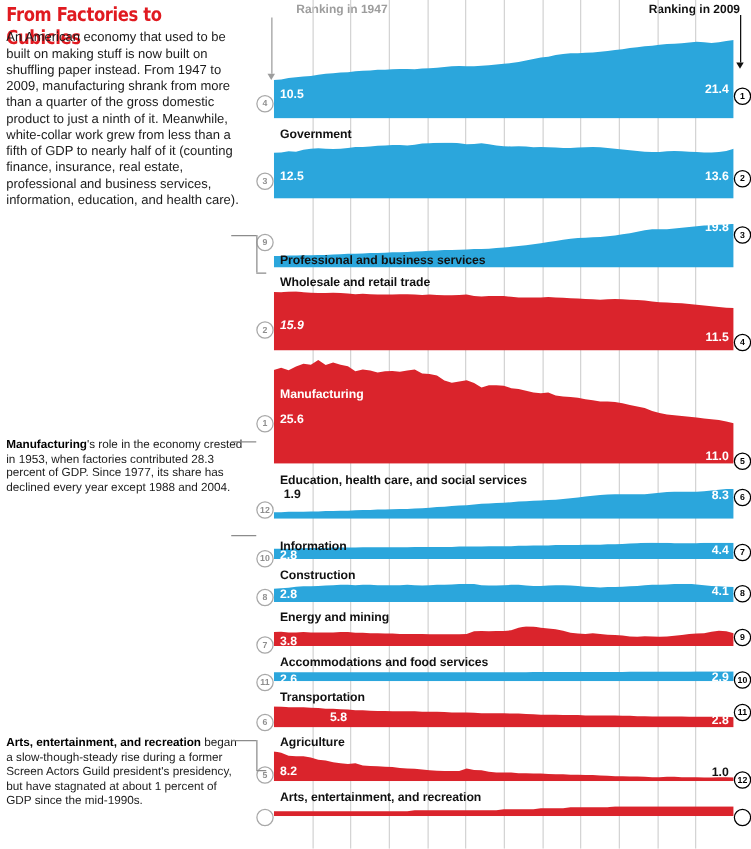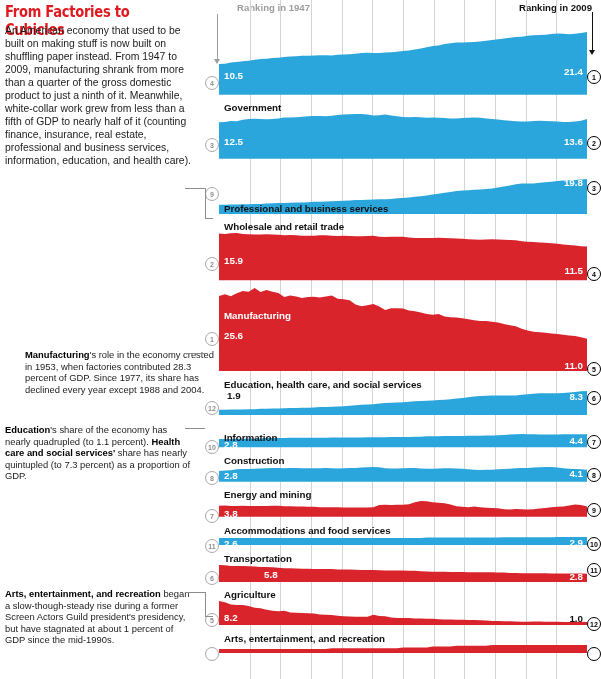--- a/index.html
+++ b/index.html
@@ -47,21 +47,21 @@
   }
   .note {
     position: absolute;
     width: 189px;
     color: #1b1b1b;
     font-size: 9.4px;
     line-height: 11.5px;
   }
   .note b { font-weight: bold; color: #000; }
   #note-gov  { left: 1px; top: 184px; }
-  #note-mfg  { left: 1px; top: 349px; margin-left: 20px; }
+  #note-mfg  { left: 1px; top: 349px; }
   #note-edu  { left: 1px; top: 424px; }
   #note-arts { left: 1px; top: 588px; }
 
   
   .leader {
     position: absolute;
     border-color: #8c8c8c;
     border-style: solid;
     border-width: 0;
   }
@@ -201,23 +201,20 @@
 
   <div id="left-col">
     <div id="headline">From Factories to Cubicles</div>
     <div id="deck">An American economy that used to be built on making stuff is now built on shuffling paper instead. From 1947 to 2009, manufacturing shrank from more than a quarter of the gross domestic product to just a ninth of it. Meanwhile, white-collar work grew from less than a fifth of GDP to nearly half of it (counting finance, insurance, real estate, professional and business services, information, education, and health care).</div>
 
 
     <div class="note" id="note-mfg">
       <b>Manufacturing</b><span>'s role in the economy crested in 1953, when factories contributed 28.3 percent of GDP. Since 1977, its share has declined every year except 1988 and 2004.</span>
     </div>
 
-    <div class="note" id="note-edu">
-      <b>Education</b><span>'s share of the economy has nearly quadrupled (to 1.1 percent). </span><b>Health care and social services'</b><span> share has nearly quintupled (to 7.3 percent) as a proportion of GDP.</span>
-    </div>
 
     <div class="note" id="note-arts">
       <b>Arts, entertainment, and recreation</b><span> began a slow-though-steady rise during a former Screen Actors Guild president's presidency, but have stagnated at about 1 percent of GDP since the mid-1990s.</span>
     </div>
   </div>
 
   <div id="chart-col">
 
     <div id="hdr-1947">Ranking in 1947</div>
     <div id="hdr-2009">Ranking in 2009</div>
@@ -283,21 +280,21 @@
           <div class="bubble start" style="top: 20px;">9</div>
           <div class="bubble end" style="top: 14px;">3</div>
         </div>
         <div class="row" style="top: 221.484px; height: 59.173px;">
           <div class="area-wrap" style="top: 12px; height: 47.173px;">
             <svg viewBox="0 0 368 47.17" preserveAspectRatio="none">
               <path d="M0,47.17 L0.00,0.59 L5.94,0.88 L11.87,0.29 L17.81,0.00 L23.74,0.88 L29.68,1.17 L35.61,1.47 L41.55,1.47 L47.48,1.17 L53.42,1.47 L59.35,1.76 L65.29,2.34 L71.23,2.05 L77.16,2.34 L83.10,2.64 L89.03,2.64 L94.97,2.64 L100.90,2.34 L106.84,2.34 L112.77,2.64 L118.71,2.93 L124.65,2.64 L130.58,2.93 L136.52,3.22 L142.45,3.22 L148.39,2.93 L154.32,2.64 L160.26,3.81 L166.19,4.10 L172.13,3.81 L178.06,3.81 L184.00,3.81 L189.94,4.40 L195.87,4.98 L201.81,4.98 L207.74,4.98 L213.68,4.98 L219.61,4.69 L225.55,4.98 L231.48,5.27 L237.42,5.57 L243.35,5.86 L249.29,6.15 L255.23,6.45 L261.16,6.74 L267.10,6.45 L273.03,6.15 L278.97,6.45 L284.90,6.74 L290.84,7.03 L296.77,7.33 L302.71,8.20 L308.65,8.79 L314.58,9.08 L320.52,9.38 L326.45,9.67 L332.39,10.26 L338.32,10.84 L344.26,11.43 L350.19,12.01 L356.13,12.60 L362.06,13.19 L368.00,13.48 L368,47.17 Z" fill="#DA242C"></path>
             </svg>
           </div>
           <div class="row-label dark" style="left: 19px; top: 0px;">Wholesale and retail trade</div>
-          <div class="val val-left light" style="top: 34px;">15.9</div>
+          <div class="val val-left light" style="top: 34px; font-style: italic;">15.9</div>
           <div class="val val-right light" style="top: 44px;">11.5</div>
           <div class="bubble start" style="top: 36px;">2</div>
           <div class="bubble end" style="top: 46px;">4</div>
         </div>
         <div class="row" style="top: 288.157px; height: 82.919px;">
           <div class="area-wrap" style="top: 0px; height: 82.919px;">
             <svg viewBox="0 0 368 82.92" preserveAspectRatio="none">
               <path d="M0,82.92 L0.00,7.91 L5.94,6.15 L11.87,8.20 L17.81,5.27 L23.74,2.93 L29.68,3.81 L35.61,0.00 L41.55,4.10 L47.48,2.05 L53.42,3.81 L59.35,4.98 L65.29,9.08 L71.23,7.62 L77.16,8.50 L83.10,9.96 L89.03,9.08 L94.97,8.79 L100.90,9.38 L106.84,8.50 L112.77,7.62 L118.71,10.84 L124.65,11.13 L130.58,12.31 L136.52,16.41 L142.45,18.17 L148.39,17.29 L154.32,16.12 L160.26,18.46 L166.19,21.98 L172.13,20.22 L178.06,20.22 L184.00,20.51 L189.94,22.56 L195.87,23.15 L201.81,24.61 L207.74,26.08 L213.68,26.66 L219.61,26.08 L225.55,28.42 L231.48,29.30 L237.42,29.59 L243.35,30.18 L249.29,31.35 L255.23,32.23 L261.16,33.11 L267.10,33.11 L273.03,33.70 L278.97,34.57 L284.90,36.04 L290.84,37.21 L296.77,38.38 L302.71,40.73 L308.65,42.49 L314.58,43.66 L320.52,44.24 L326.45,44.83 L332.39,45.42 L338.32,46.00 L344.26,46.88 L350.19,47.47 L356.13,48.05 L362.06,49.22 L368.00,50.69 L368,82.92 Z" fill="#DA242C"></path>
             </svg>
           </div>

